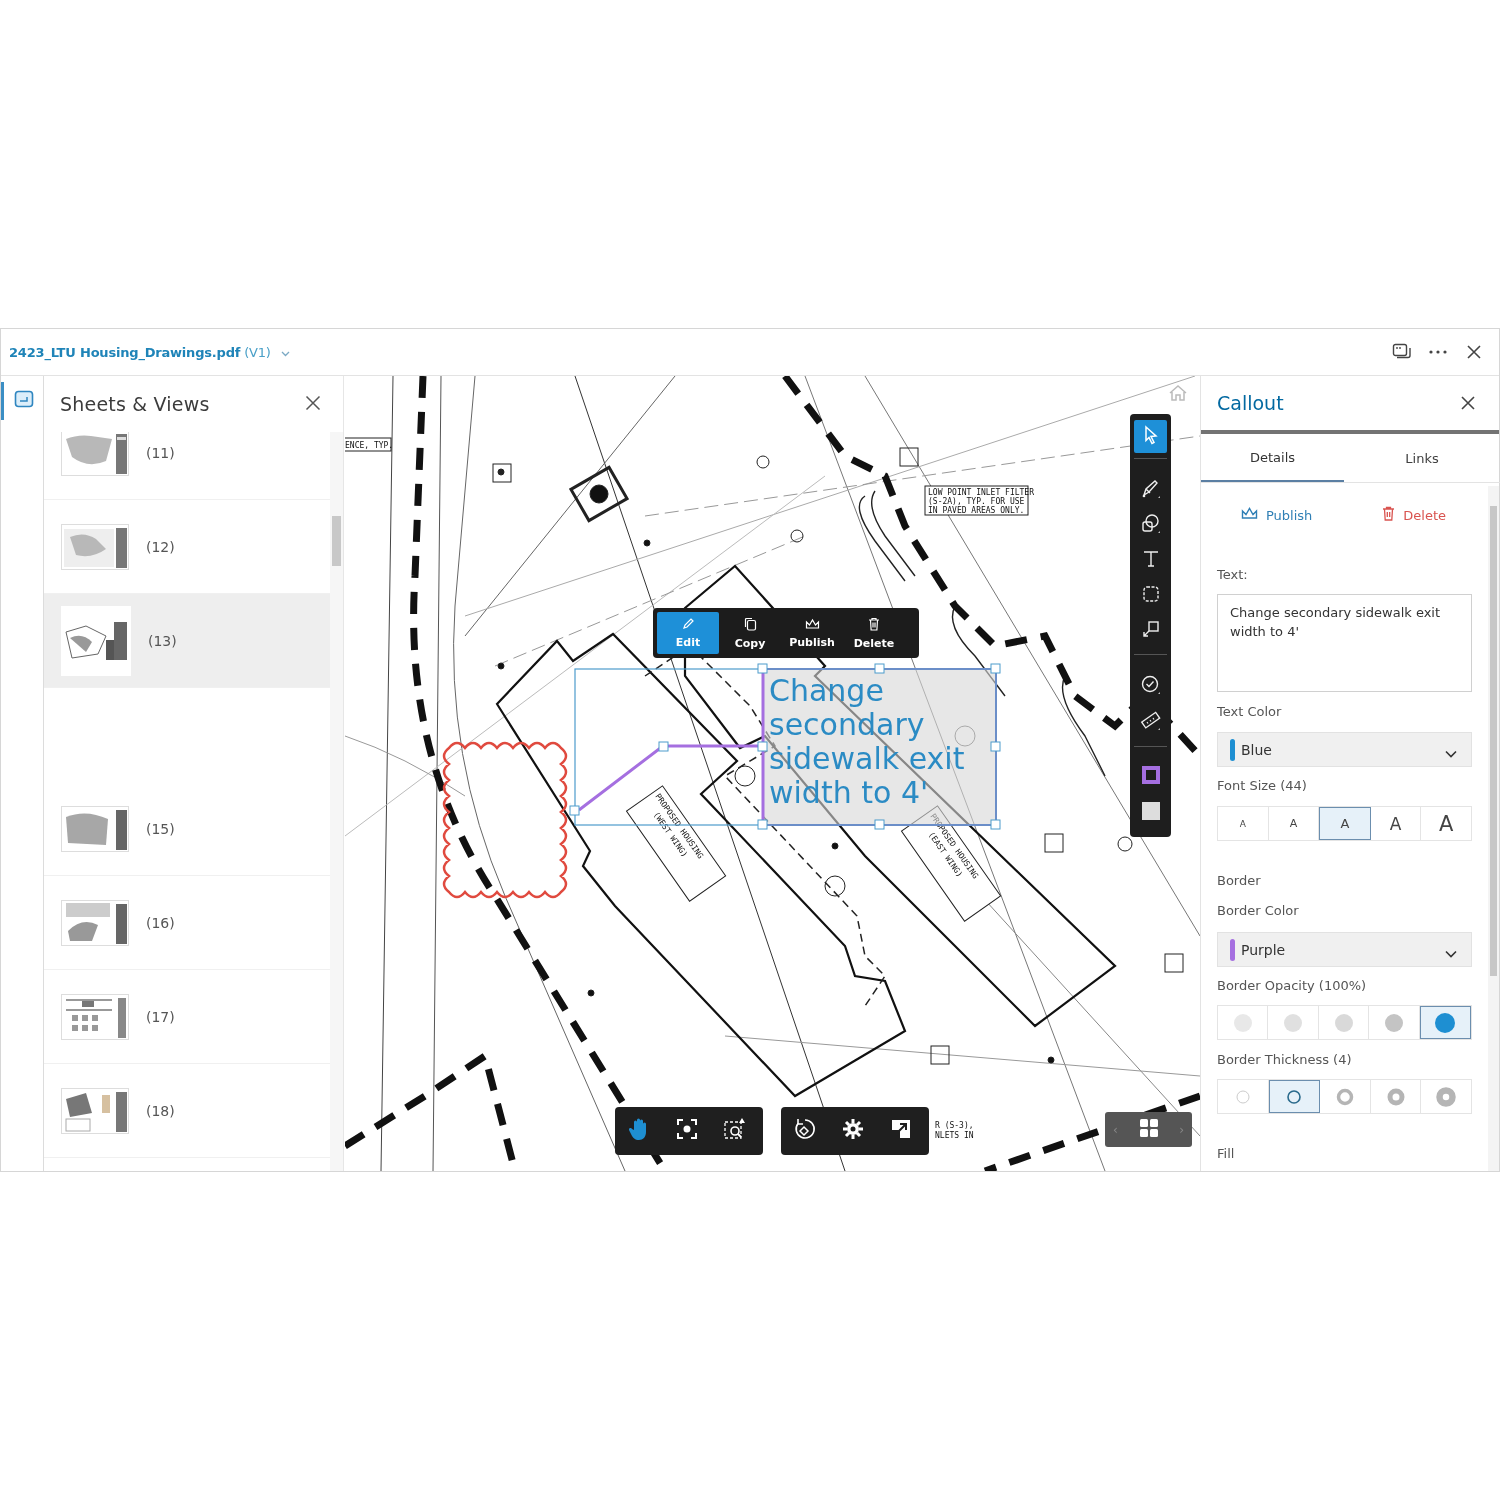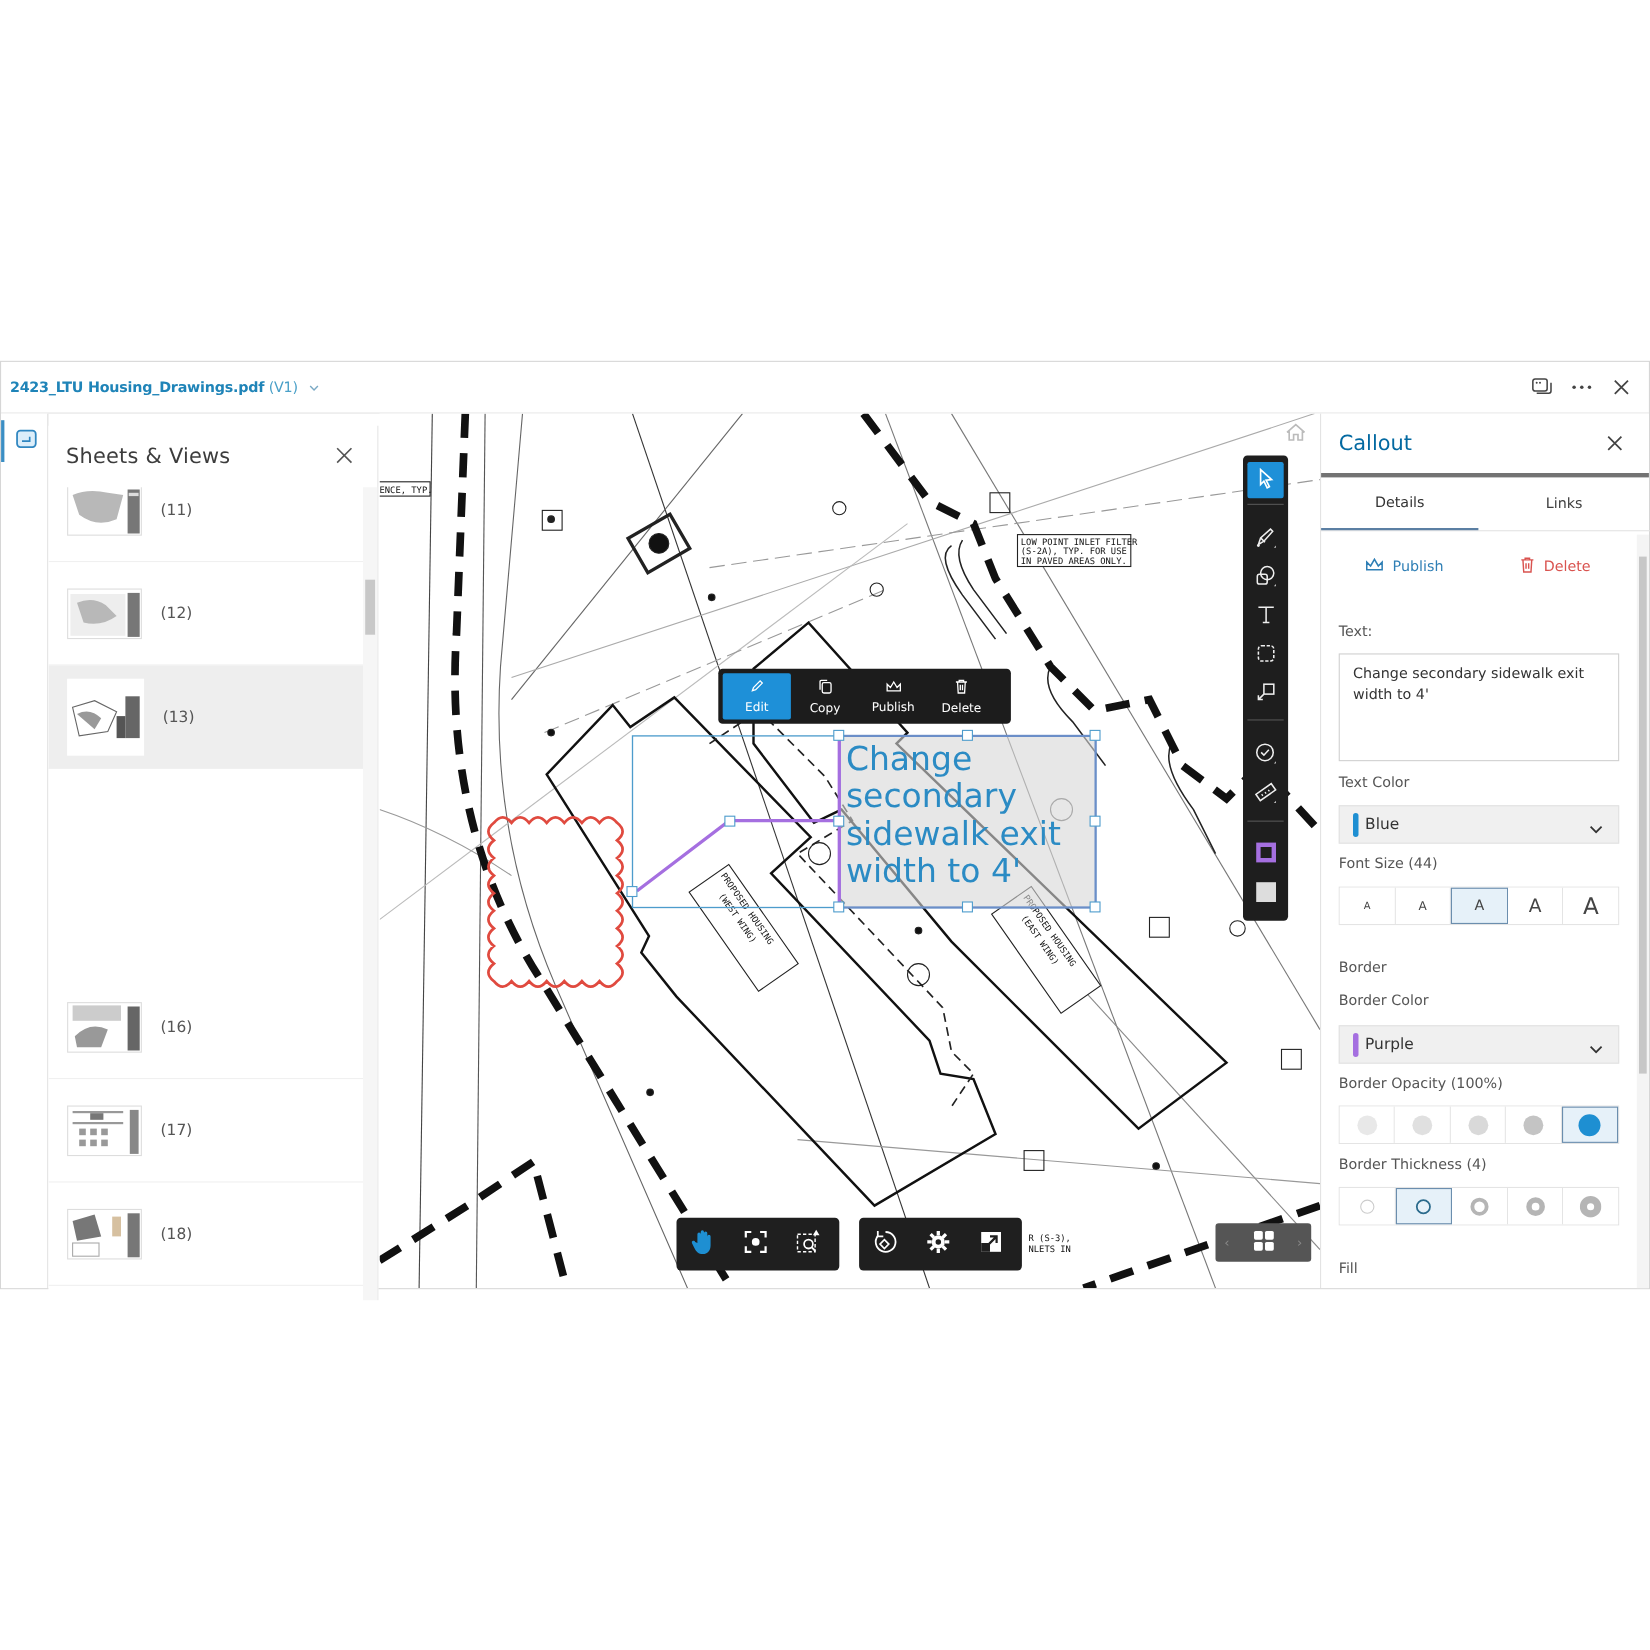--- a/index.html
+++ b/index.html
@@ -6,21 +6,21 @@
 html,body{width:1500px;height:1500px;background:#fff;font-family:"DejaVu Sans","Liberation Sans",sans-serif;color:#3c3c3c;overflow:hidden}
 .app{position:absolute;left:0;top:328px;width:1500px;height:844px;border:1px solid #d6d6d6;background:#fff}
 .titlebar{position:absolute;left:0;top:0;width:1498px;height:47px;border-bottom:1px solid #e3e3e3;display:flex;align-items:center}
 .doc-title{margin-left:8px;font-size:13px;color:#1f84b8;font-weight:bold;letter-spacing:-0.2px}
 .doc-title .ver{font-weight:normal;color:#4aa0c8;margin-left:4px}
 .doc-chev{margin-left:10px;width:8px;height:8px;color:#7aa9c4;font-size:10px}
 .tb-right{position:absolute;right:14px;top:12px;display:flex;gap:14px;align-items:center}
 .tb-icon{width:22px;height:22px;display:flex;align-items:center;justify-content:center;color:#444;cursor:pointer}
 .leftrail{position:absolute;left:0;top:47px;width:43px;height:795px;border-right:1px solid #dcdcdc;background:#fff}
 .rail-btn{position:absolute;left:0;top:6px;width:43px;height:38px;display:flex;align-items:center;justify-content:center;border-left:3px solid #3b8ec4}
-.sheets{position:absolute;left:43px;top:58px;width:300px;height:795px;background:#fff;border-right:1px solid #e6e6e6}
+.sheets{position:absolute;left:43px;top:47px;width:300px;height:795px;background:#fff;border-right:1px solid #e6e6e6}
 .sheets-head{height:56px;display:flex;align-items:center;padding-left:16px;font-size:19px;color:#3c3c3c;letter-spacing:0.2px}
 .sheets-close{position:absolute;right:20px;top:19px;width:18px;height:18px;cursor:pointer}
 .sheet-list{position:absolute;top:56px;left:0;width:287px;height:739px;overflow:hidden}
 .sheet-item{position:absolute;left:0;width:287px;height:94px;display:flex;align-items:center;border-bottom:1px solid #f0f0f0}
 .sheet-item.sel{background:#eeeeee}
 .thumb{margin-left:17px;width:68px;height:46px;background:#fff;position:relative;border:1px solid #ddd;overflow:hidden}
 .sheet-item.sel .thumb{width:70px;height:70px;display:flex;align-items:center;justify-content:center;border:none}
 .sheet-label{margin-left:17px;font-size:14px;color:#555}
 .sl-scroll{position:absolute;right:0;top:56px;width:13px;height:739px;background:#f6f6f6}
 .sl-thumb{position:absolute;left:2px;top:84px;width:9px;height:50px;background:#c8c8c8}
@@ -46,21 +46,21 @@
 .seg-btn{flex:1;border-right:1px solid #e4e4e4;display:flex;align-items:center;justify-content:center;cursor:pointer;color:#444;background:#fff}
 .seg-btn:last-child{border-right:none}
 .seg-btn.sel{background:#e6f1f9;border:1px solid #6b8eae}
 .rp-scroll{position:absolute;right:0;top:110px;width:11px;height:685px;background:#f4f4f4}
 .rp-scroll .th{position:absolute;left:2px;top:20px;width:7px;height:470px;background:#c7c7c7}
 .vtools{position:absolute;left:785px;top:38px;width:41px;height:423px;background:#1e1e1e;border-radius:4px}
 .vt{position:absolute;left:4px;width:33px;height:33px;display:flex;align-items:center;justify-content:center;cursor:pointer;border-radius:2px}
 .vt.sel{background:#1e90d8}
 .vt-sep{position:absolute;left:4px;width:33px;height:1px;background:#555}
 .ctx{position:absolute;left:308px;top:232px;width:266px;height:50px;background:#1c1c1c;border-radius:4px;display:flex;padding:4px}
-.ctx-btn{width:62px;height:42px;display:flex;flex-direction:column;align-items:center;justify-content:center;color:#fff;font-size:11px;font-weight:normal;gap:3px;cursor:pointer;border-radius:2px}
+.ctx-btn{width:62px;height:42px;display:flex;flex-direction:column;align-items:center;justify-content:center;color:#fff;font-size:11px;font-weight:bold;gap:3px;cursor:pointer;border-radius:2px}
 .ctx-btn.sel{background:#1e90d8}
 .bottombar{position:absolute;top:731px;height:48px;background:#1f1f1f;border-radius:4px;display:flex;align-items:center}
 .bb{width:48px;height:40px;display:flex;align-items:center;justify-content:center;cursor:pointer}
 .pager{position:absolute;left:760px;top:736px;width:87px;height:35px;background:#555;border-radius:3px;display:flex;align-items:center;justify-content:space-between;padding:0 8px;color:#888;font-size:12px}
 .callout-text{position:absolute;left:424px;top:298px;font-family:"DejaVu Sans",sans-serif;font-size:30px;line-height:34px;color:#2b8bc4}
 .home{position:absolute;left:823px;top:8px;cursor:pointer}
 </style>
 </head>
 <body>
 
@@ -139,20 +139,29 @@
       <div class="sheet-item sel" style="top:162px">
         <div class="thumb" style="background:#fff">
           <svg width="68" height="46" viewBox="0 0 68 46">
               <path d="M4 14 L24 8 L44 18 L36 36 L10 40Z" fill="none" stroke="#666" stroke-width="1"></path>
               <path d="M8 20 Q20 14 30 24 L24 34Z" fill="#999"></path>
               <rect x="52" y="4" width="13" height="38" fill="#666"></rect>
               <rect x="44" y="22" width="8" height="20" fill="#555"></rect>
             </svg>
         </div>
         <span class="sheet-label">(13)</span>
+      </div>
+      <div class="sheet-item" style="top:350px">
+        <div class="thumb">
+          <svg width="68" height="46" viewBox="0 0 68 46">
+              <path d="M4 10 Q24 2 46 12 L44 38 L6 36Z" fill="#8a8a8a" opacity="0.75"></path>
+              <rect x="54" y="3" width="11" height="40" fill="#666"></rect>
+            </svg>
+        </div>
+        <span class="sheet-label">(15)</span>
       </div>
       <div class="sheet-item" style="top:444px">
         <div class="thumb">
           <svg width="68" height="46" viewBox="0 0 68 46">
               <rect x="4" y="2" width="44" height="14" fill="#ccc"></rect>
               <path d="M6 30 Q20 16 36 24 L30 40 L8 40Z" fill="#999"></path>
               <rect x="54" y="3" width="11" height="40" fill="#666"></rect>
             </svg>
         </div>
         <span class="sheet-label">(16)</span>

